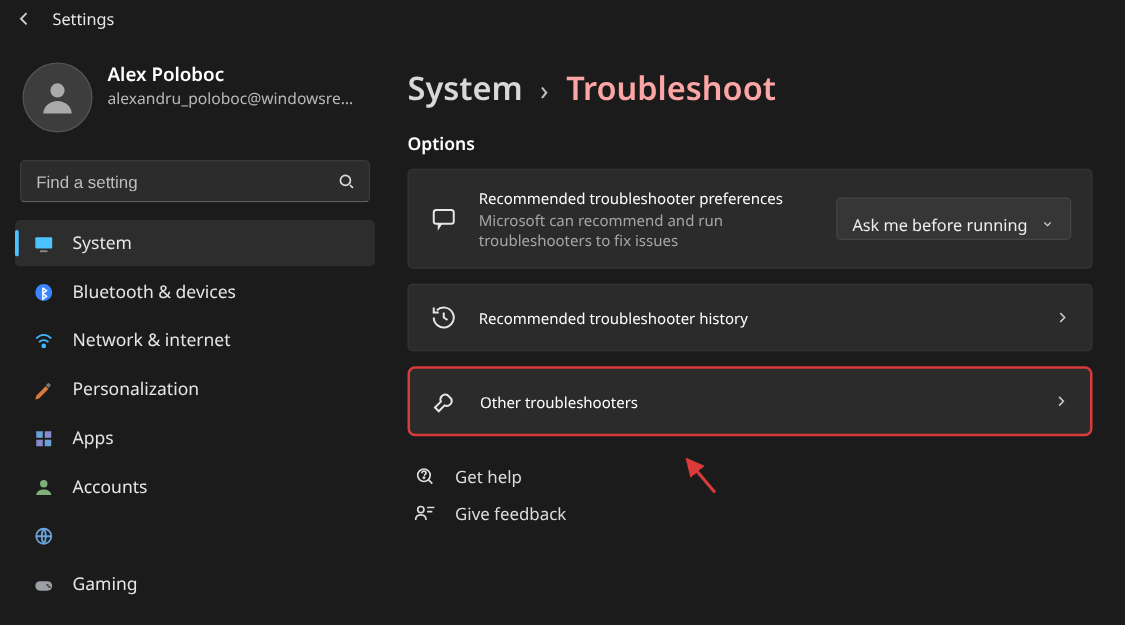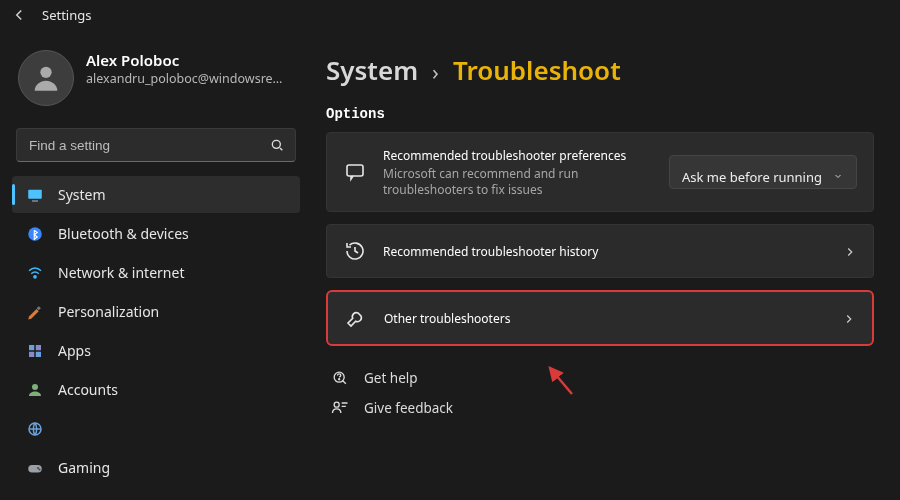--- a/index.html
+++ b/index.html
@@ -74,22 +74,22 @@
   .nav-icon { width: 18px; height: 18px; display: flex; align-items: center; justify-content: center; }
   .nav-icon svg { width: 18px; height: 18px; }
   .main { flex: 1; padding: 22px 26px 0 16px; display: flex; flex-direction: column; min-width: 0; }
   .breadcrumb {
     display: flex; align-items: baseline; gap: 14px;
     font-size: 26px; font-weight: 600;
     color: #fff; margin-bottom: 18px;
   }
   .breadcrumb .parent { color: #d8d8d8; font-weight: 600; }
   .breadcrumb .sep { color: #bcbcbc; font-weight: 400; font-size: 22px; }
-  .breadcrumb .current { color: #eab308; }
-  .section-label { font-size: 14px; font-weight: 600; color: #fff; margin-bottom: 10px; font-family: Liberation Mono, monospace; }
+  .breadcrumb .current { color: #fca5a5; }
+  .section-label { font-size: 14px; font-weight: 600; color: #fff; margin-bottom: 10px; }
   .card {
     background: #2b2b2b;
     border: 1px solid #343434;
     border-radius: 4px;
     display: flex; align-items: center;
     padding: 14px 16px;
     gap: 16px;
     margin-bottom: 12px;
     cursor: pointer;
   }

